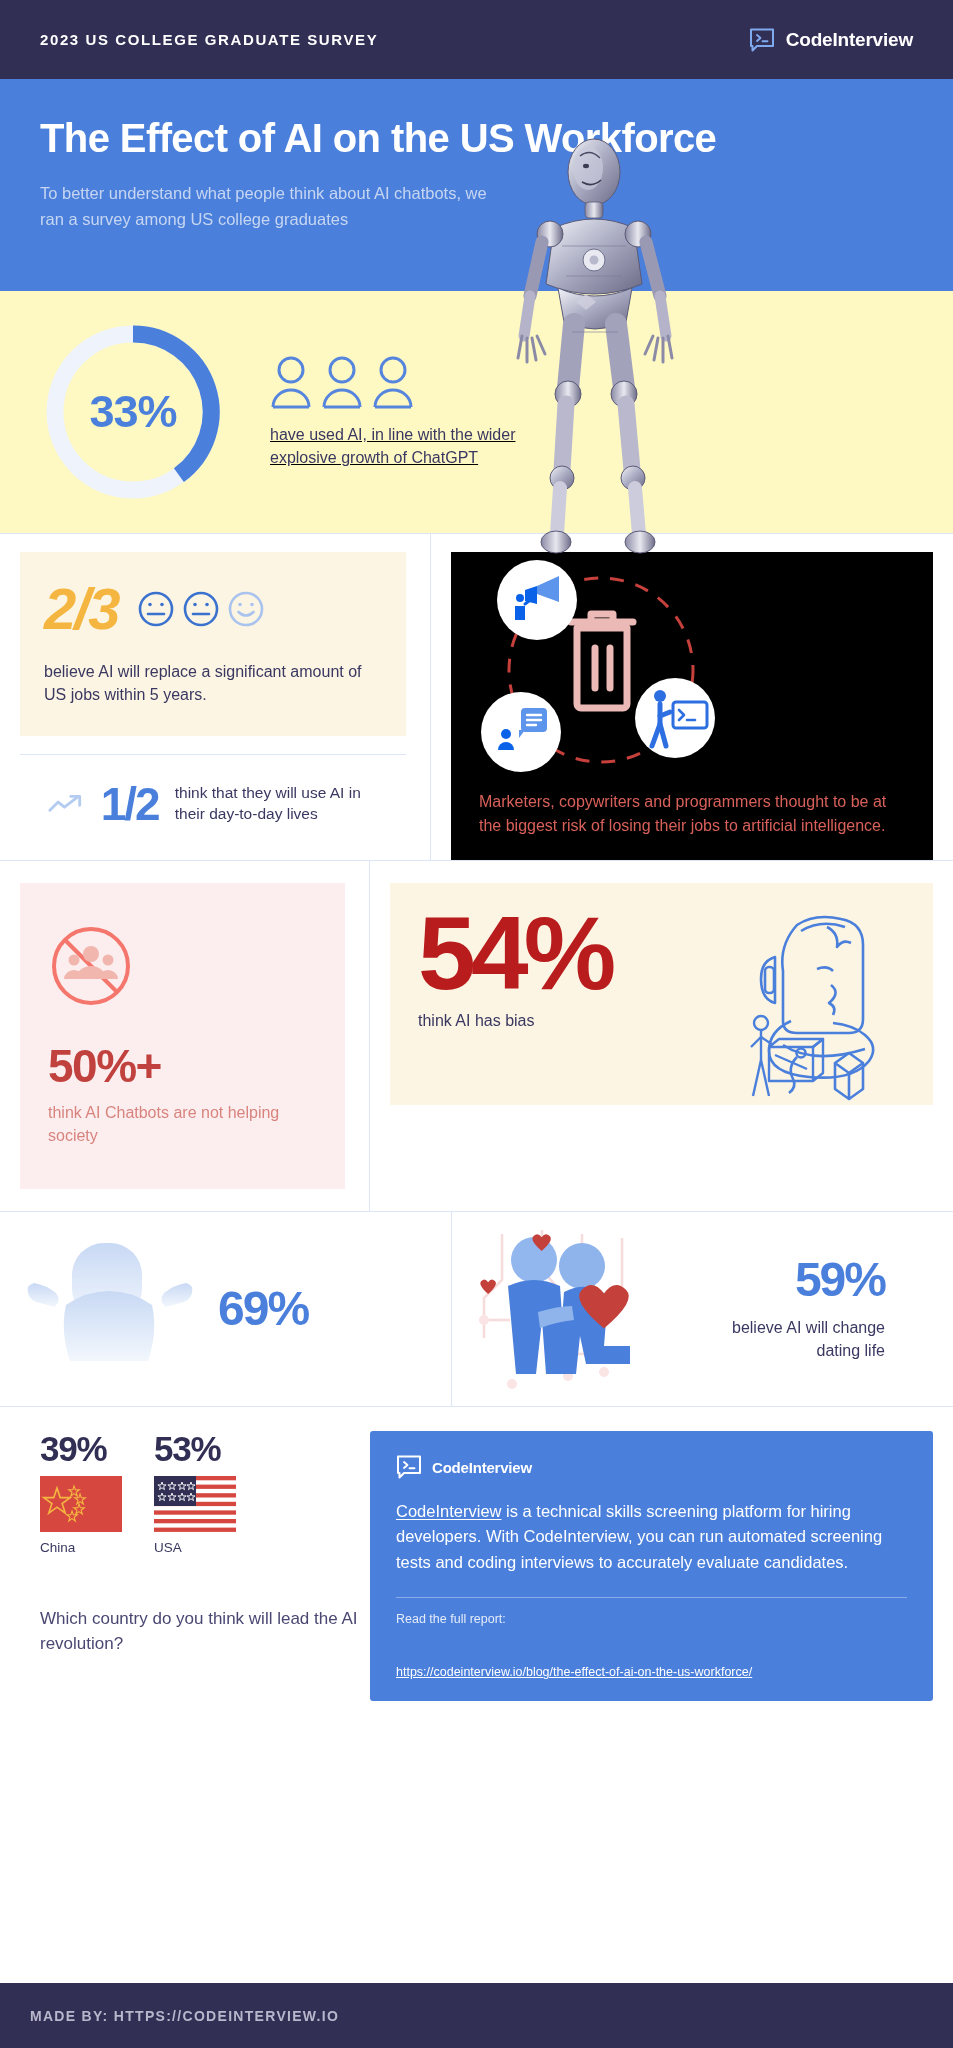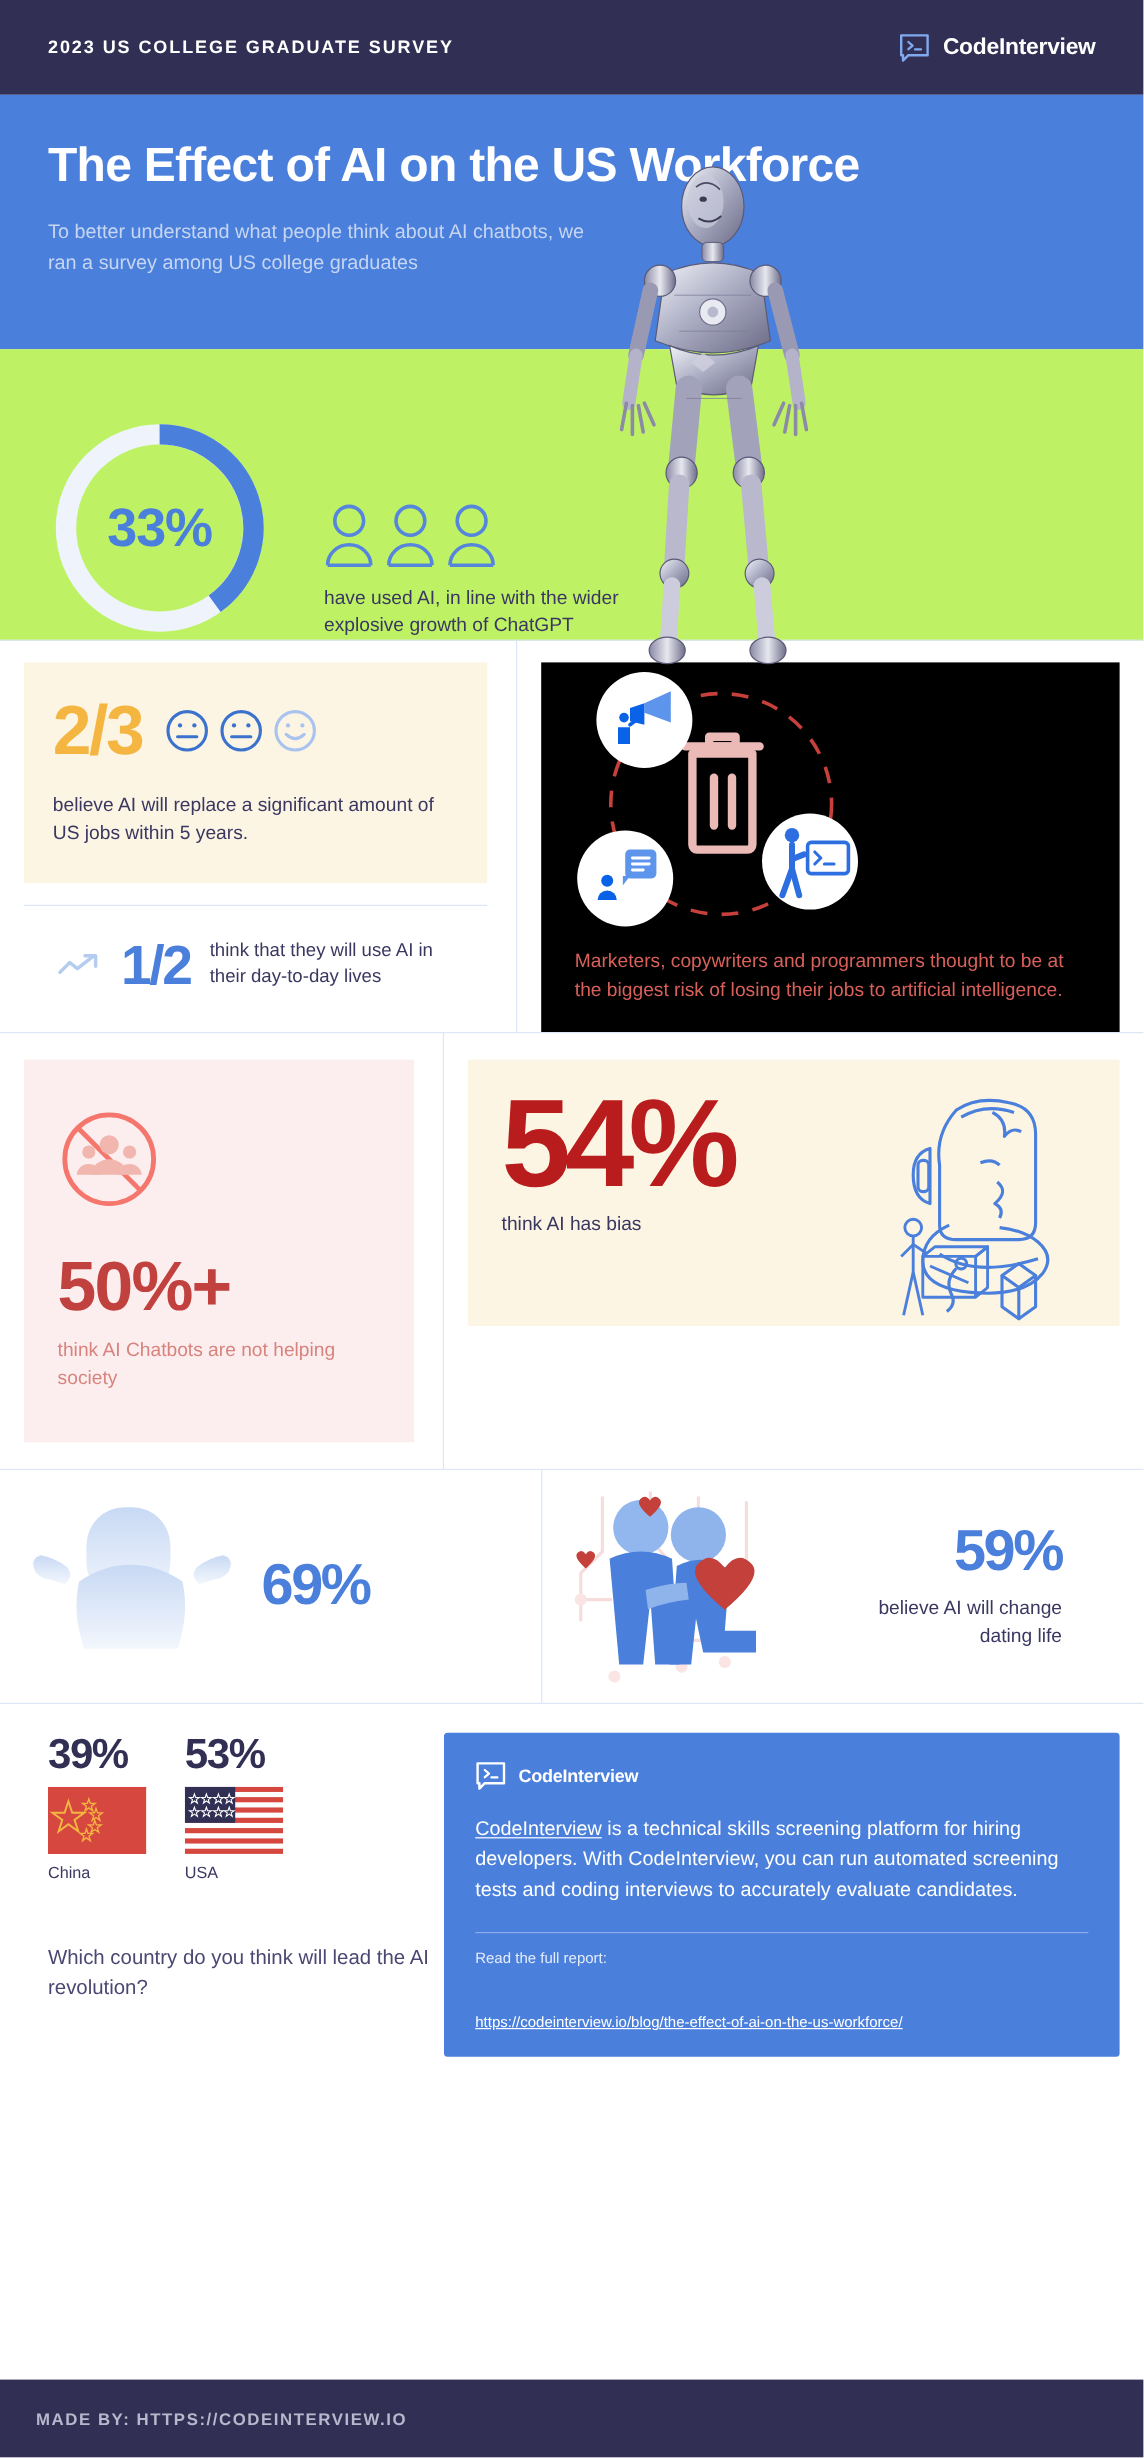--- a/index.html
+++ b/index.html
@@ -40,60 +40,61 @@
   }
 
   
   .robot-wrap {
     position: absolute; left: 492px; top: 136px;
     width: 250px; height: 470px; z-index: 6; pointer-events: none;
   }
 
   
   .donut-row {
-    height: 243px; background: #bef264; position: relative;
-    display: flex; align-items: flex-end; padding-left: 40px;
+    height: 243px; background: #fef9c3; position: relative;
+    display: flex; align-items: center; padding-left: 40px;
     border-bottom: 1px solid #DCE6F7;
+    text-decoration: underline;
   }
   .donut-box { position: relative; width: 186px; height: 186px; flex: none; }
   .donut-box svg { display: block; }
   .donut-val {
     position: absolute; inset: 0;
     display: flex; align-items: center; justify-content: center;
     color: #4A7FDB; font-size: 45px; font-weight: bold; letter-spacing: -1px;
   }
   .donut-txt { margin-left: 44px; max-width: 250px; }
   .people-icons { display: flex; gap: 9px; margin-bottom: 14px; }
   .body-copy { color: #3A3861; font-size: 16px; line-height: 1.45; }
 
   
   .band2 { display: flex; border-bottom: 1px solid #DCE6F7; }
   .band2-left { width: 431px; border-right: 1px solid #DCE6F7; padding: 18px 24px 0 20px; }
   .card-cream { background: #FCF5E4; padding: 28px 24px 30px 24px; }
-  .big-frac-row { display: flex; align-items: center; gap: 18px; }
+  .big-frac-row { display: flex; align-items: center; gap: 18px; font-style: italic; }
   .frac-yellow { color: #F5B641; font-size: 58px; font-weight: bold; letter-spacing: -2px; line-height: 1; }
   .faces { display: flex; gap: 7px; align-items: center; }
   .card-cream .body-copy { margin-top: 22px; }
   .half-row {
     display: flex; align-items: center; gap: 16px;
     padding: 26px 20px 24px 28px; border-top: 1px solid #DCE6F7; margin-top: 18px;
   }
   .frac-blue { color: #4A7FDB; font-size: 46px; font-weight: bold; letter-spacing: -2px; line-height: 1; }
   .half-row .body-copy { font-size: 15.5px; line-height: 1.35; }
 
   .band2-right { flex: 1; padding: 18px 20px 0 20px; }
   .card-pink { background: #000000; padding: 8px 28px 22px 28px; position: relative; min-height: 290px; }
   .risk-graphic { position: relative; height: 230px; }
   .pink-copy { color: #D8605A; font-size: 16px; line-height: 1.5; position: relative; z-index: 2; }
 
   
   .band3 { display: flex; border-bottom: 1px solid #DCE6F7; }
   .band3-left { width: 370px; border-right: 1px solid #DCE6F7; padding: 22px 24px 22px 20px; }
   .card-pink2 { background: #FCEEEE; padding: 40px 28px 42px 28px; }
-  .pct-red { color: #C0413E; font-size: 58px; font-weight: bold; letter-spacing: -1.5px; line-height: 1; margin-top: 30px; }
+  .pct-red { color: #C0413E; font-size: 46px; font-weight: bold; letter-spacing: -1.5px; line-height: 1; margin-top: 30px; }
   .small-red { color: #D8837E; font-size: 16px; line-height: 1.45; margin-top: 12px; }
   .band3-right { flex: 1; padding: 22px 20px 22px 20px; }
   .card-cream2 { background: #FCF5E4; padding: 18px 24px 10px 28px; position: relative; min-height: 222px; overflow: hidden; }
   .pct-yellow-xl { color: #b91c1c; font-size: 104px; font-weight: bold; letter-spacing: -5px; line-height: 1; }
   .card-cream2 .body-copy { margin-top: 4px; position: relative; z-index: 3; }
 
   
   .band4 { display: flex; border-bottom: 1px solid #DCE6F7; height: 195px; }
   .band4-left { width: 452px; border-right: 1px solid #DCE6F7; display: flex; align-items: center; padding-left: 10px; }
   .band4-right { flex: 1; display: flex; align-items: center; padding-left: 20px; position: relative; text-align: right; }

